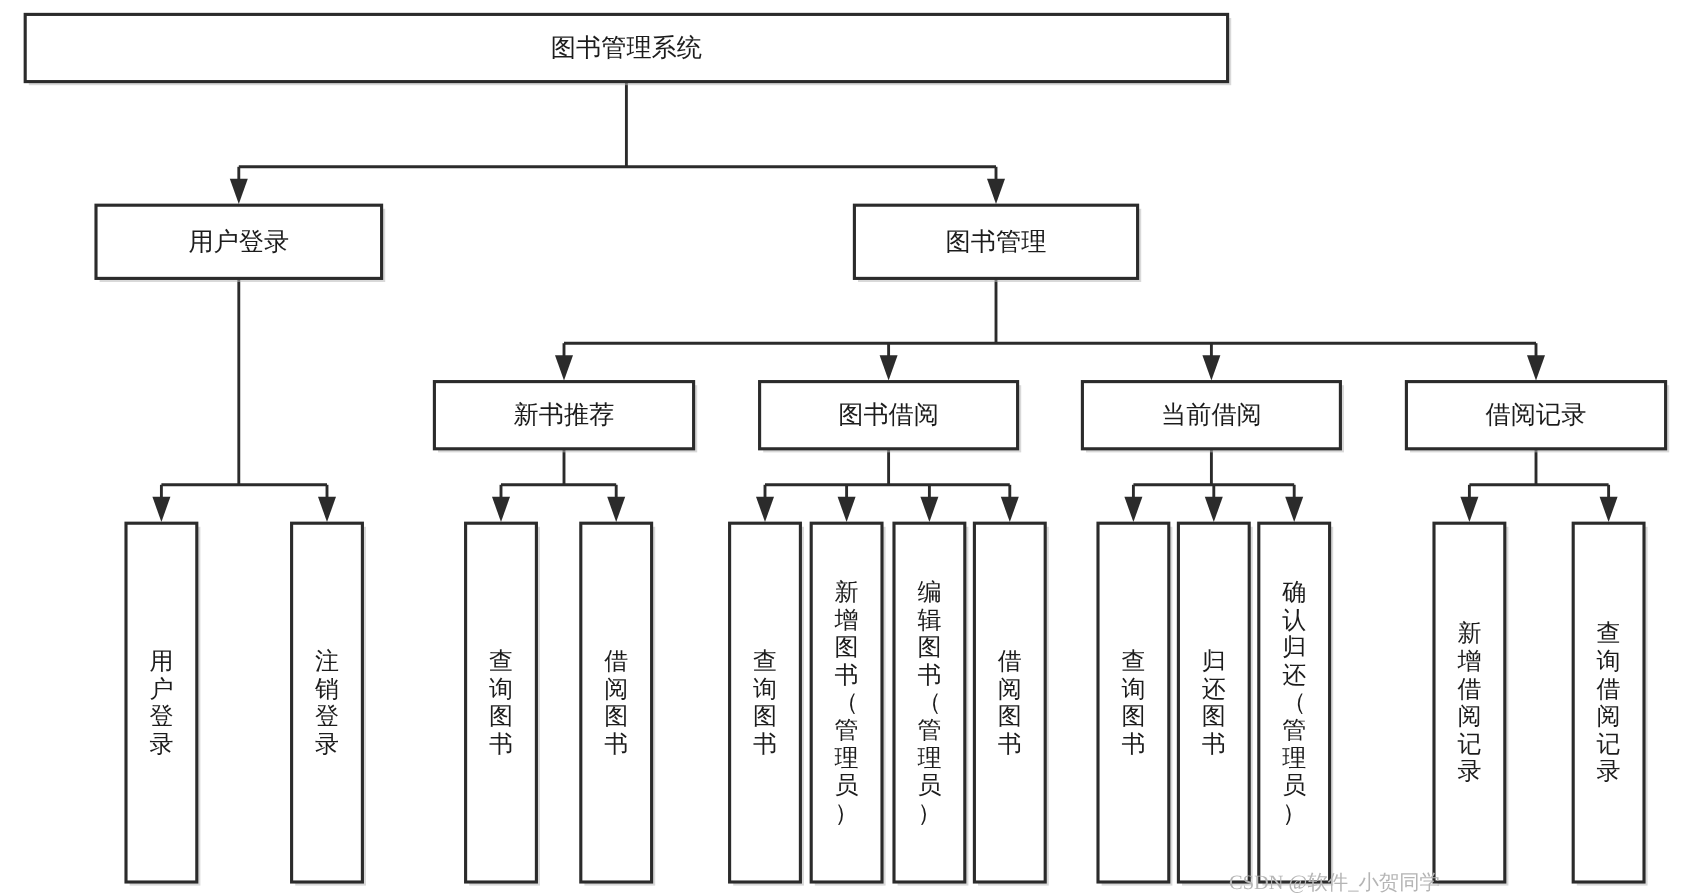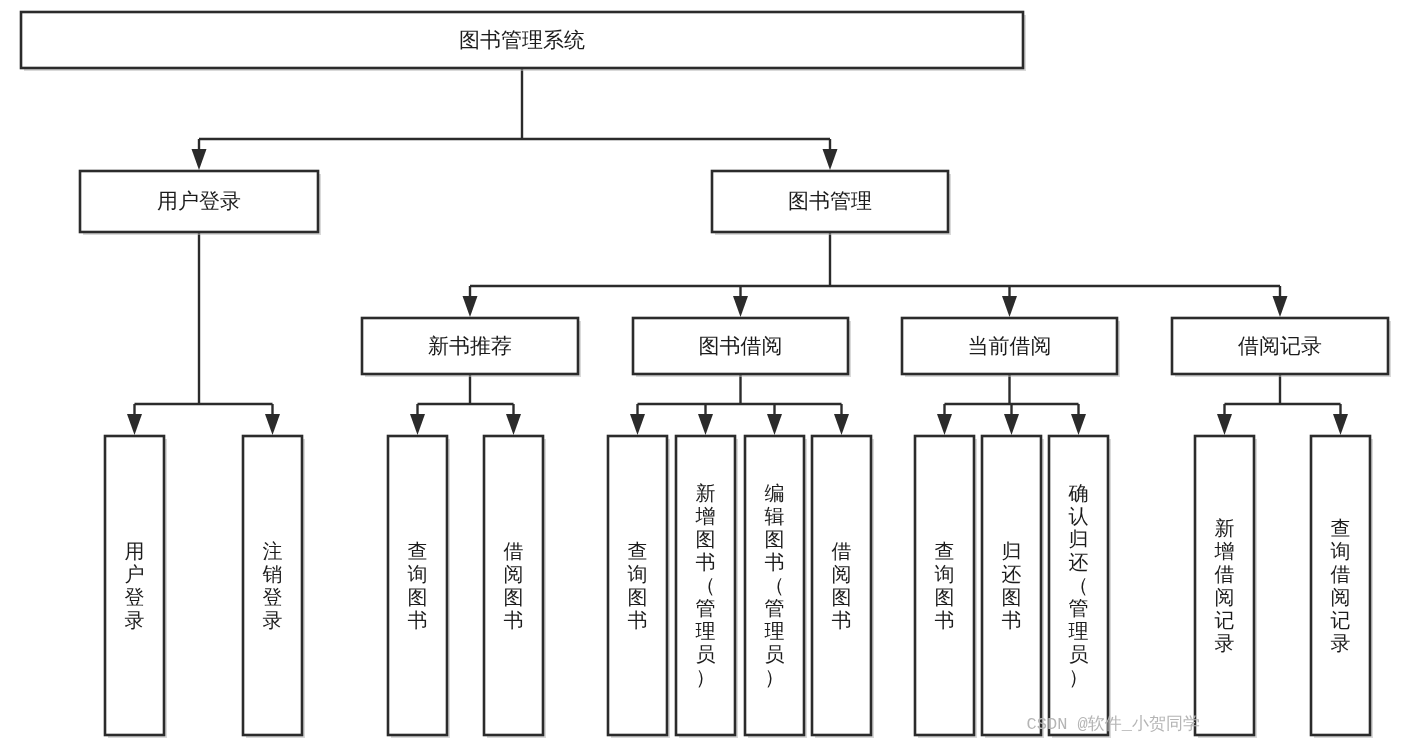--- a/index.html
+++ b/index.html
@@ -46,22 +46,22 @@
   .node-label-h {
     font-family: "Liberation Sans", "DejaVu Sans", sans-serif;
     font-size: 21px;
     fill: #1c1c1c;
     text-anchor: middle;
     dominant-baseline: middle;
   }
   .watermark {
     position: absolute;
     right: 12px;
-    bottom: 12px;
-    font-family: Liberation Mono, monospace;
+    bottom: 0;
+    font-family: Liberation Serif, serif;
     font-size: 17px;
     color: #b5b5b5;
     white-space: nowrap;
     user-select: none;
   }
 </style>
 </head>
 <body>
 
 <div id="diagram-root">

